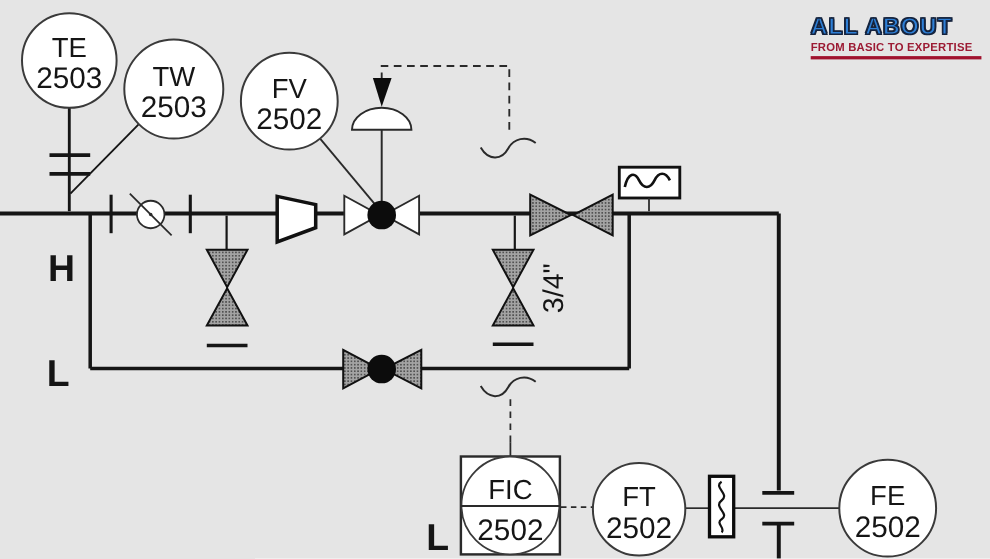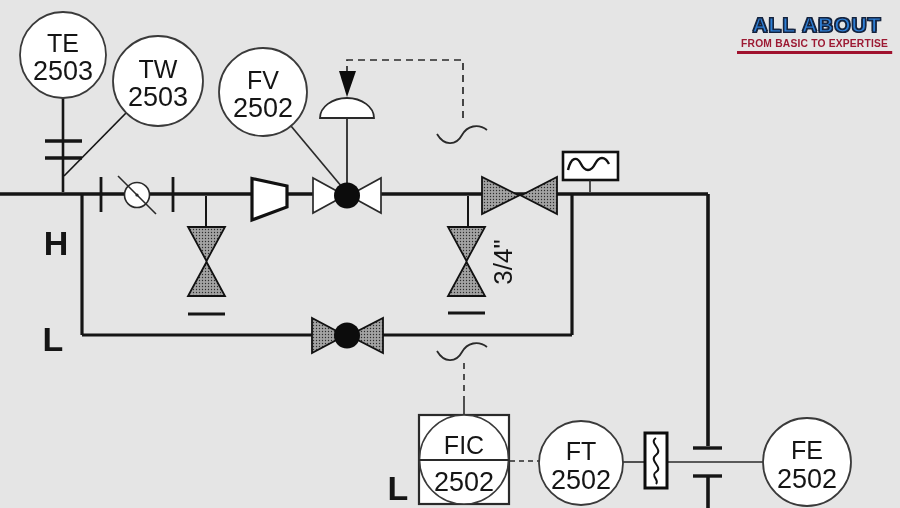--- a/index.html
+++ b/index.html
@@ -2,21 +2,21 @@
 <html><head>
 <meta charset="utf-8">
 <style>
   html,body{margin:0;padding:0;background:#ffffff;}
   .stage{position:relative;width:900px;height:508px;background:#e5e5e5;overflow:hidden;
          font-family:"Liberation Sans",sans-serif;}
   .stage svg{position:absolute;left:0;top:0;}
   svg text{font-family:"Liberation Sans",sans-serif;fill:#151515;}
 
   
-  .logo{position:absolute;top:14px;left:737px;width:160px;line-height:1;text-align:center;}
+  .logo{position:absolute;top:14px;left:737px;width:160px;line-height:1;}
   .logo-top{color:#2e7fd6;font-weight:800;font-size:21px;letter-spacing:1px;
             -webkit-text-stroke:1.1px #15233d;
             text-shadow:1px 1px 0 #15233d,-1px 1px 0 #15233d,1px -1px 0 #15233d,-1px -1px 0 #15233d;
             white-space:nowrap;}
   .logo-main-row{display:flex;align-items:flex-end;margin-top:1px;}
   .logo-main{color:#0d0d0d;font-weight:700;font-size:35px;letter-spacing:1px;
              transform:scaleX(.88);transform-origin:left bottom;white-space:nowrap;}
   .logo-faucet{margin-left:-12px;display:inline-block;}
   .logo-tagline{color:#9c1a33;font-weight:700;font-size:10.6px;letter-spacing:.2px;
                 border-bottom:3px solid #a0122e;padding-bottom:2px;margin-top:3px;

